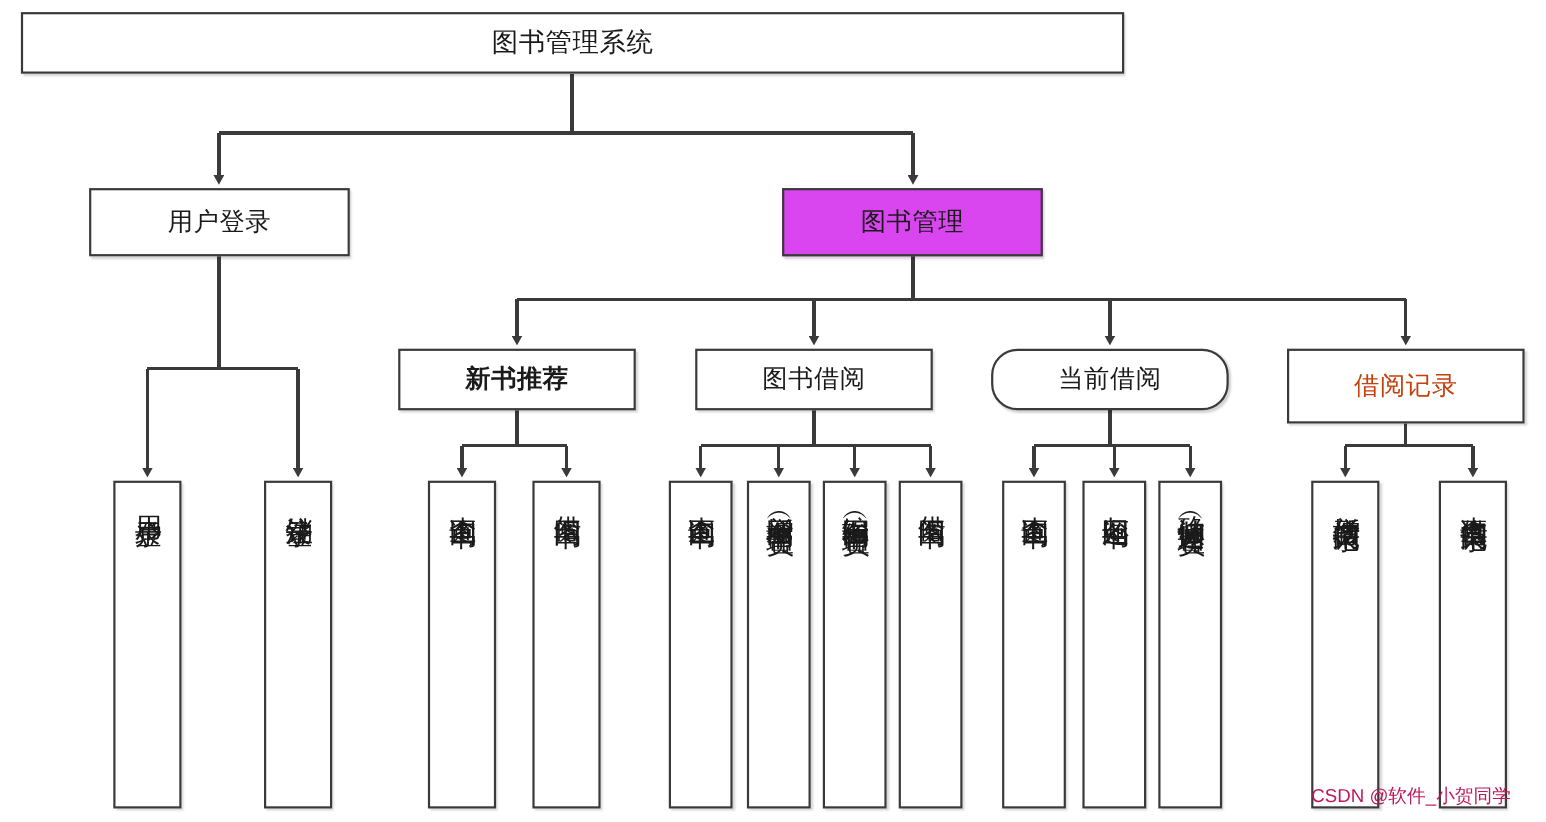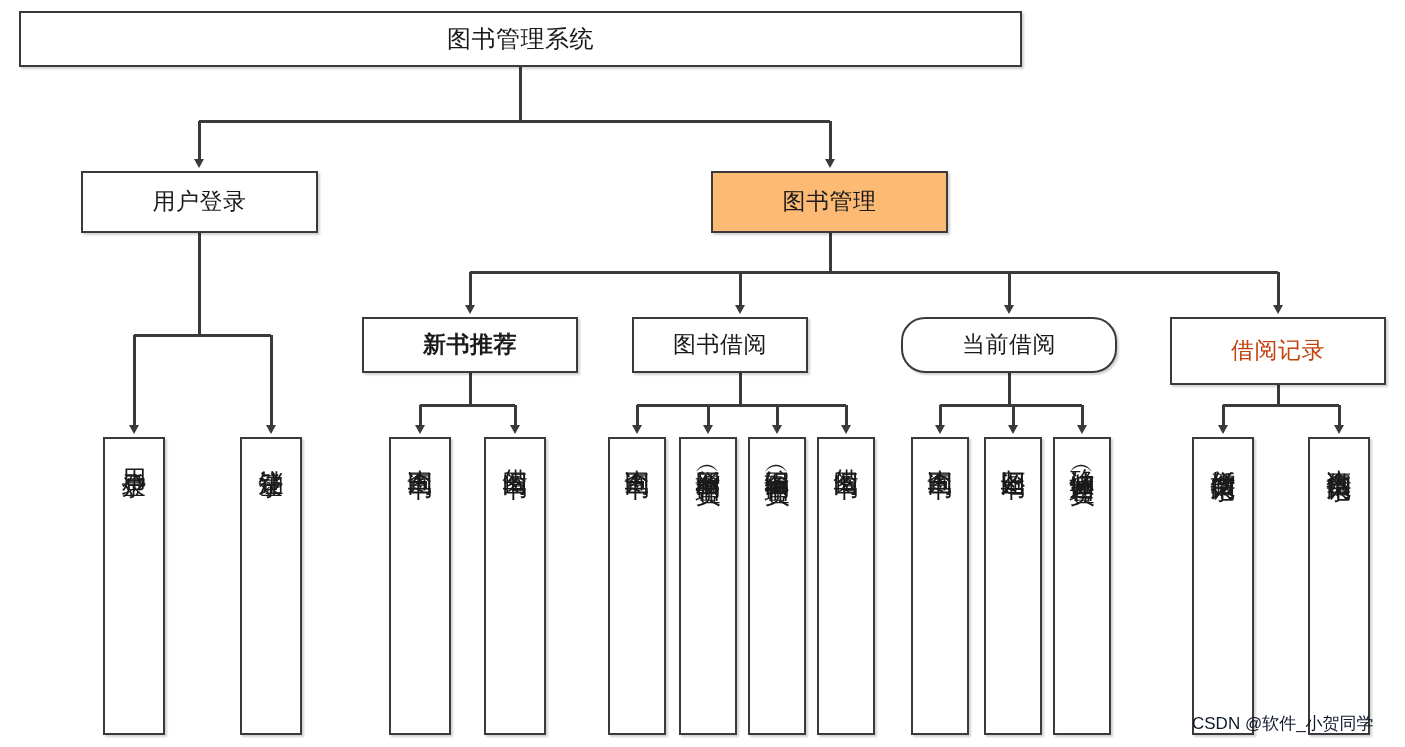--- a/index.html
+++ b/index.html
@@ -127,28 +127,28 @@
     </g>
   </svg>
 
   <div class="node horizontal" id="root-node" style="left: 19px; top: 11px; width: 1003px; height: 56px; border-color: rgb(58, 58, 58); background: rgb(255, 255, 255); color: rgb(26, 26, 26);">
     <span class="node-label">图书管理系统</span>
   </div>
 
   <div class="node horizontal" style="left: 81px; top: 171px; width: 237px; height: 62px; border-color: rgb(58, 58, 58); background: rgb(255, 255, 255); color: rgb(26, 26, 26);">
     <span class="node-label">用户登录</span>
   </div>
-  <div class="node horizontal" style="left: 711px; top: 171px; width: 237px; height: 62px; border-color: rgb(58, 58, 58); background: #fdba74; color: rgb(26, 26, 26);">
+  <div class="node horizontal" style="left: 711px; top: 171px; width: 237px; height: 62px; border-color: rgb(58, 58, 58); background: #d946ef; color: rgb(26, 26, 26);">
     <span class="node-label">图书管理</span>
   </div>
 
   <div class="node horizontal" style="left: 362px; top: 317px; width: 216px; height: 56px; border-color: rgb(58, 58, 58); background: rgb(255, 255, 255); color: rgb(26, 26, 26); font-weight: bold;">
     <span class="node-label">新书推荐</span>
   </div>
-  <div class="node horizontal" style="left: 632px; top: 317px; width: 176px; height: 56px; border-color: rgb(58, 58, 58); background: rgb(255, 255, 255); color: rgb(26, 26, 26);">
+  <div class="node horizontal" style="left: 632px; top: 317px; width: 216px; height: 56px; border-color: rgb(58, 58, 58); background: rgb(255, 255, 255); color: rgb(26, 26, 26);">
     <span class="node-label">图书借阅</span>
   </div>
   <div class="node horizontal" style="left: 901px; top: 317px; width: 216px; height: 56px; border-color: rgb(58, 58, 58); background: rgb(255, 255, 255); color: rgb(26, 26, 26); border-radius: 24px;">
     <span class="node-label">当前借阅</span>
   </div>
   <div class="node horizontal" style="left: 1170px; top: 317px; width: 216px; height: 68px; border-color: rgb(58, 58, 58); background: rgb(255, 255, 255); color: #c2410c;">
     <span class="node-label">借阅记录</span>
   </div>
 
   <div class="node vertical" style="left: 103px; top: 437px; width: 62px; height: 298px; border-color: rgb(58, 58, 58); background: rgb(255, 255, 255); color: rgb(26, 26, 26);">
@@ -184,14 +184,14 @@
   <div class="node vertical" style="left: 1053px; top: 437px; width: 58px; height: 298px; border-color: rgb(58, 58, 58); background: rgb(255, 255, 255); color: rgb(26, 26, 26);">
     <span class="node-label">确认归还（管理员）</span>
   </div>
   <div class="node vertical" style="left: 1192px; top: 437px; width: 62px; height: 298px; border-color: rgb(58, 58, 58); background: rgb(255, 255, 255); color: rgb(26, 26, 26);">
     <span class="node-label">新增借阅记录</span>
   </div>
   <div class="node vertical" style="left: 1308px; top: 437px; width: 62px; height: 298px; border-color: rgb(58, 58, 58); background: rgb(255, 255, 255); color: rgb(26, 26, 26);">
     <span class="node-label">查询借阅记录</span>
   </div>
 
-  <div id="watermark" style="color: #0f172a;">CSDN @软件_小贺同学</div>
+  <div id="watermark" style="color: #be185d;">CSDN @软件_小贺同学</div>
 </div>
 
 </body></html>

